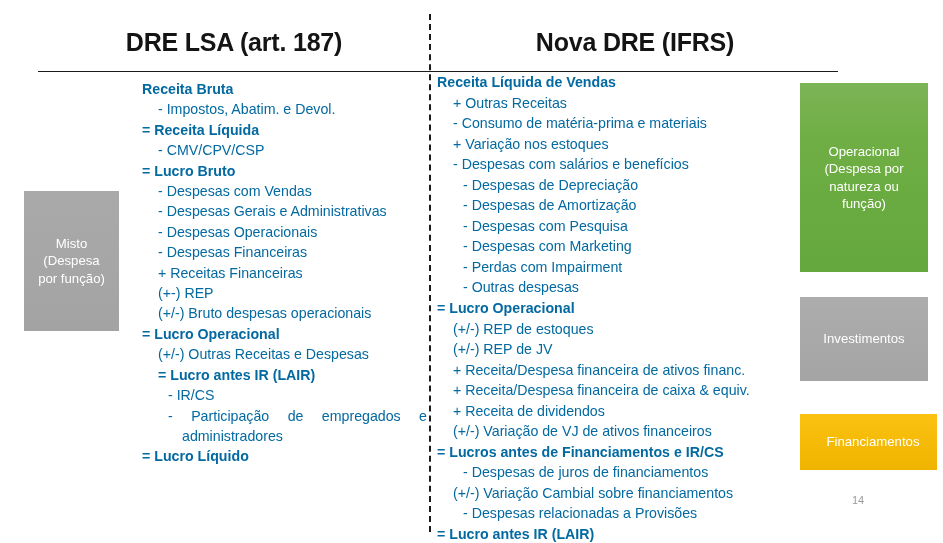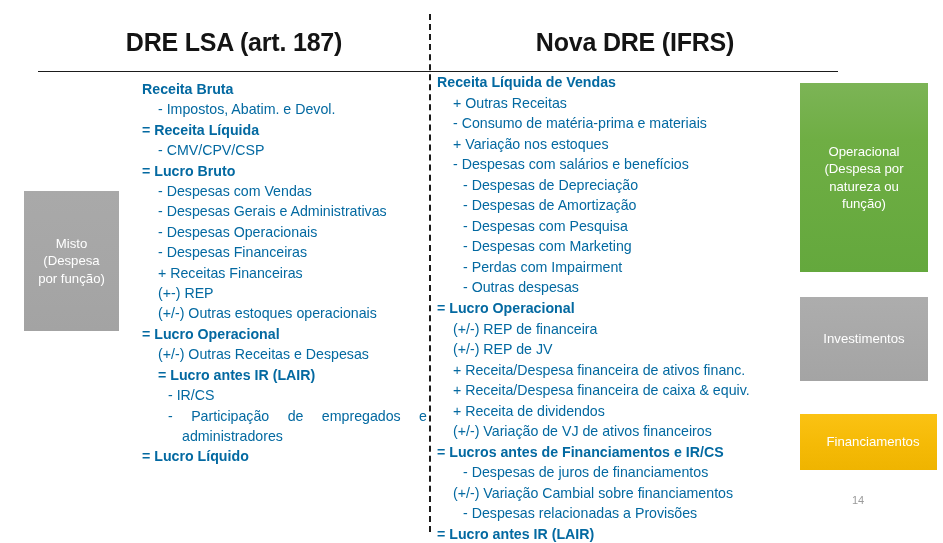--- a/index.html
+++ b/index.html
@@ -141,21 +141,21 @@
       <div class="ln i1">- Impostos, Abatim. e Devol.</div>
       <div class="ln i0 b">= Receita Líquida</div>
       <div class="ln i1">- CMV/CPV/CSP</div>
       <div class="ln i0 b">= Lucro Bruto</div>
       <div class="ln i1">- Despesas com Vendas</div>
       <div class="ln i1">- Despesas Gerais e Administrativas</div>
       <div class="ln i1">- Despesas Operacionais</div>
       <div class="ln i1">- Despesas Financeiras</div>
       <div class="ln i1">+ Receitas Financeiras</div>
       <div class="ln i1">(+-) REP</div>
-      <div class="ln i1">(+/-) Outras estoques operacionais</div>
+      <div class="ln i1">(+/-) Bruto despesas operacionais</div>
       <div class="ln i0 b">= Lucro Operacional</div>
       <div class="ln i1">(+/-) Outras Receitas e Despesas</div>
       <div class="ln i1 b">= Lucro antes IR (LAIR)</div>
       <div class="ln i2">- IR/CS</div>
       <div class="wrap">- Participação de empregados e administradores</div>
       <div class="ln i0 b">= Lucro Líquido</div>
     </div>
 
   <div class="col" id="col-right">
       <div class="ln i0 b">Receita Líquida de Vendas</div>
@@ -163,21 +163,21 @@
       <div class="ln i1">- Consumo de matéria-prima e materiais</div>
       <div class="ln i1">+ Variação nos estoques</div>
       <div class="ln i1">- Despesas com salários e benefícios</div>
       <div class="ln i2">- Despesas de Depreciação</div>
       <div class="ln i2">- Despesas de Amortização</div>
       <div class="ln i2">- Despesas com Pesquisa</div>
       <div class="ln i2">- Despesas com Marketing</div>
       <div class="ln i2">- Perdas com Impairment</div>
       <div class="ln i2">- Outras despesas</div>
       <div class="ln i0 b">= Lucro Operacional</div>
-      <div class="ln i1">(+/-) REP de financeira</div>
+      <div class="ln i1">(+/-) REP de estoques</div>
       <div class="ln i1">(+/-) REP de JV</div>
       <div class="ln i1">+ Receita/Despesa financeira de ativos financ.</div>
       <div class="ln i1">+ Receita/Despesa financeira de caixa &amp; equiv.</div>
       <div class="ln i1">+ Receita de dividendos</div>
       <div class="ln i1">(+/-) Variação de VJ de ativos financeiros</div>
       <div class="ln i0 b">= Lucros antes de Financiamentos e IR/CS</div>
       <div class="ln i2">- Despesas de juros de financiamentos</div>
       <div class="ln i1">(+/-) Variação Cambial sobre financiamentos</div>
       <div class="ln i2">- Despesas relacionadas a Provisões</div>
       <div class="ln i0 b">= Lucro antes IR (LAIR)</div>

